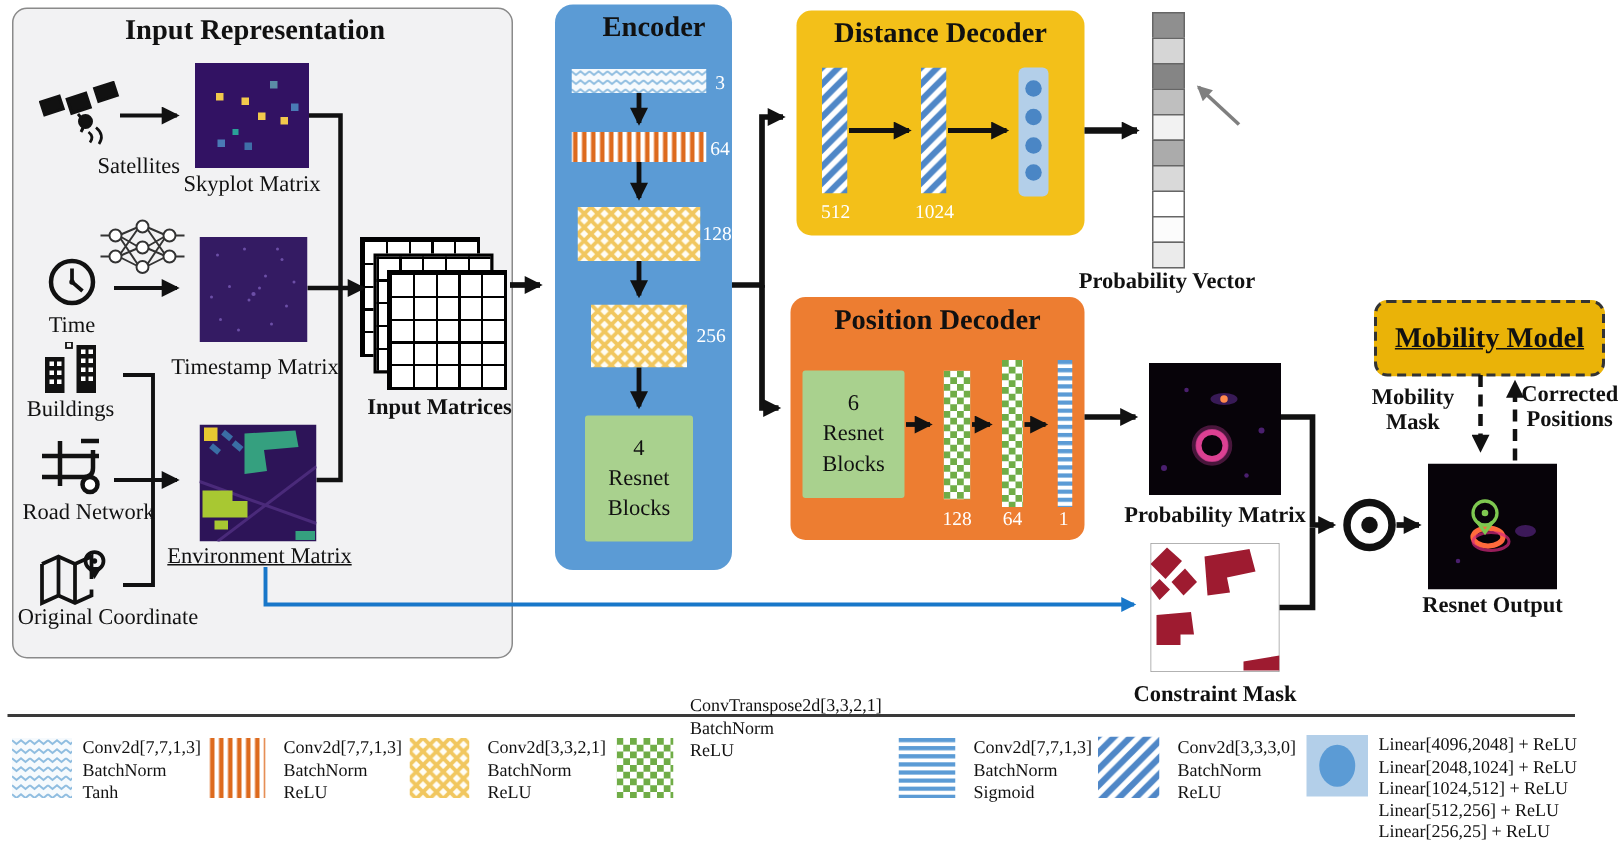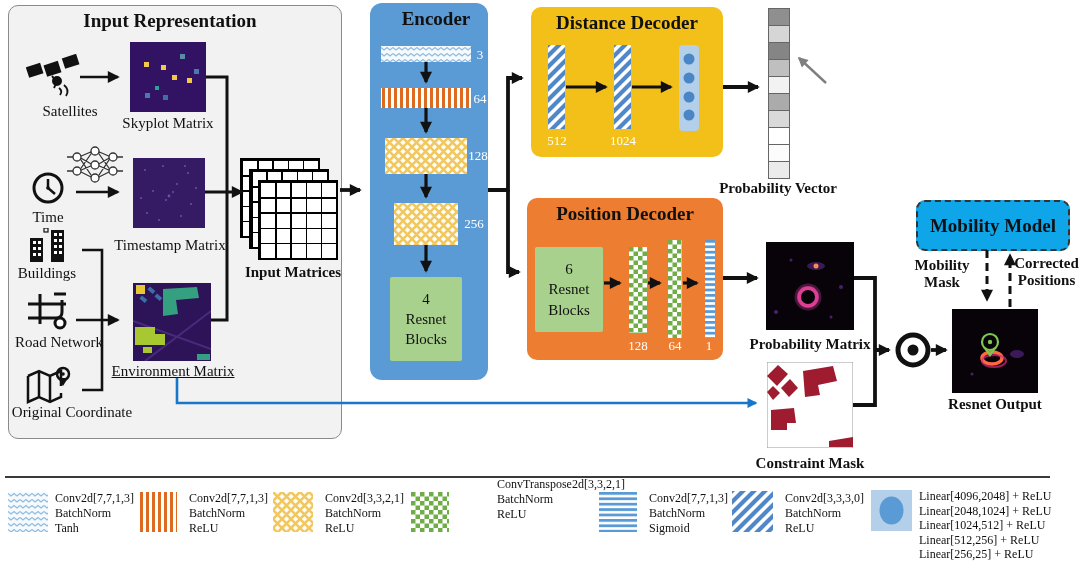--- a/index.html
+++ b/index.html
@@ -52,21 +52,21 @@
         <rect width="11" height="11" fill="#ffffff"></rect>
         <path d="M-3 3 L3 -3 M0 11 L11 0 M8 14 L14 8" stroke="#4f87c7" stroke-width="4.2" fill="none"></path>
       </pattern>
     </defs>
   </svg>
 
   <div class="abs panel" style="left:8px;top:5px;width:332px;height:432px;"></div>
   <div class="abs" style="left:370px;top:3px;width:118px;height:377px;background:#5b9bd5;border-radius:12px;"></div>
   <div class="abs" style="left:531px;top:7px;width:192px;height:150px;background:#f3c019;border-radius:10px;"></div>
   <div class="abs" style="left:527px;top:198px;width:196px;height:162px;background:#ed7d31;border-radius:10px;"></div>
-  <div class="abs" style="left:916px;top:200px;width:150px;height:47px;background:#0ea5e9;border:2.5px dashed #333;border-radius:9px;display:flex;align-items:center;justify-content:center;">
+  <div class="abs" style="left:916px;top:200px;width:150px;height:47px;background:#eab308;border:2.5px dashed #333;border-radius:9px;display:flex;align-items:center;justify-content:center;text-decoration:underline;">
     <span class="title">Mobility Model</span>
   </div>
 
   <div id="pv">
       <div class="vcell" style="background: rgb(143, 143, 143);"></div>
       <div class="vcell" style="background: rgb(214, 214, 214);"></div>
       <div class="vcell" style="background: rgb(133, 133, 133);"></div>
       <div class="vcell" style="background: rgb(191, 191, 191);"></div>
       <div class="vcell" style="background: rgb(242, 242, 242);"></div>
       <div class="vcell" style="background: rgb(171, 171, 171);"></div>
@@ -142,21 +142,21 @@
   <svg class="abs" style="left:26px;top:54px" width="54" height="44" viewBox="0 0 54 44">
     <g stroke="#111" stroke-width="2" fill="none">
       <rect x="2" y="12" width="13" height="9" transform="rotate(-18 8 16)" fill="#111"></rect>
       <rect x="38" y="3" width="13" height="9" transform="rotate(-18 44 7)" fill="#111"></rect>
       <rect x="20" y="10" width="13" height="10" transform="rotate(-18 26 15)" fill="#111"></rect>
       <path d="M26 22 q6 6 2 12"></path>
       <circle cx="31" cy="27" r="4" fill="#111"></circle>
       <path d="M33 34 q4 3 1 7 M38 31 q6 5 2 11" stroke-width="1.8"></path>
     </g>
   </svg>
-  <div class="abs lbl" style="left:20px;top:103px;width:100px;">Satellites</div>
+  <div class="abs lbl" style="left:20px;top:103px;width:100px;text-align:right;">Satellites</div>
 
   <div class="abs imgbox" style="left:130px;top:42px;">
     <svg width="76" height="70">
         <rect width="76" height="70" fill="#321263"></rect>
       <rect x="14" y="20" width="5" height="5" fill="#f2c94c"></rect>
         <rect x="31" y="23" width="5" height="5" fill="#f2c94c"></rect>
       <rect x="42" y="33" width="5" height="5" fill="#f2c94c"></rect>
         <rect x="57" y="36" width="5" height="5" fill="#f2c94c"></rect>
       <rect x="15" y="51" width="5" height="5" fill="#4a7ab5"></rect>
         <rect x="50" y="12" width="5" height="5" fill="#5b8ca6"></rect>
@@ -426,21 +426,21 @@
     </div>
   <div class="abs legtxt" style="left:325px;top:491px;width:130px;">Conv2d[3,3,2,1]
 BatchNorm
 ReLU</div>
 
   <div class="abs patbar" style="left:411px;top:492px;">
       <svg width="38" height="40">
         <rect width="38" height="40" fill="url(#patChecker)"></rect>
       </svg>
     </div>
-  <div class="abs legtxt" style="left:460px;top:477px;width:175px;margin-left:37px;">ConvTranspose2d[3,3,2,1]
+  <div class="abs legtxt" style="left:460px;top:463px;width:175px;">ConvTranspose2d[3,3,2,1]
 BatchNorm
 ReLU</div>
 
   <div class="abs patbar" style="left:599px;top:492px;">
       <svg width="38" height="40">
         <rect width="38" height="40" fill="url(#patHstripe)"></rect>
       </svg>
     </div>
   <div class="abs legtxt" style="left:649px;top:491px;width:125px;">Conv2d[7,7,1,3]
 BatchNorm

